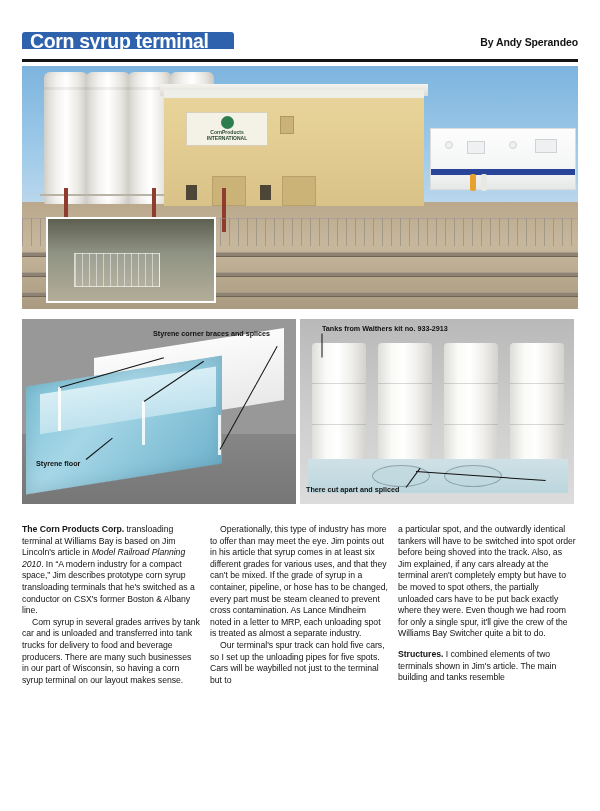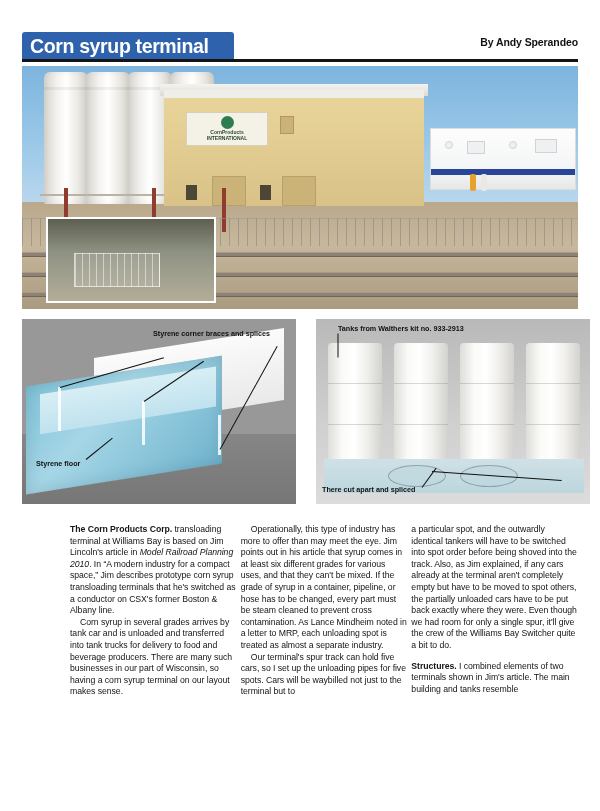--- a/index.html
+++ b/index.html
@@ -11,21 +11,21 @@
   }
   .page { position: relative; width: 600px; height: 811px; background:#fff; padding: 0 22px; }
 
   
   .header { position: relative; height: 30px; margin-top: 32px; }
   .title-banner {
     position: absolute; left: 0; top: 0;
     background: #2f62ad;
     border-radius: 3px 3px 0 0;
     padding: 2px 12px 3px 8px;
-    height: 27px;
+    height: 17px;
     display: flex; align-items: center;
     box-shadow: 0 0 0 0 transparent;
     justify-content: flex-end;
   }
   .title-banner .ttl {
     color: #ffffff;
     font-size: 21px;
     font-weight: bold;
     letter-spacing: -0.4px;
     line-height: 21px;
@@ -103,21 +103,21 @@
     border:1px solid rgba(255,255,255,.6); }
 
   
   .photo-caption {
     width: 556px; margin-top: 8px;
     font-size: 9.3px; font-weight: bold; line-height: 12.4px; color:#0d0d0d;
     letter-spacing: -0.08px;
   }
 
   
-  .fig-row { display:flex; gap:20px; margin-top: 10px; }
+  .fig-row { display:flex; gap:4px; margin-top: 10px; }
   .fig-col { width: 274px; }
   .fig-photo { position:relative; width:274px; height:185px; overflow:hidden; }
 
   
   .f1 { background: linear-gradient(to bottom,#9a9a9a 0%, #8f8f8f 62%, #7e7e7e 100%); }
   .f1-backwall { position:absolute; left:0; top:0; right:0; height:62%; background:#989898; }
   .f1-floor { position:absolute; left:0; top:62%; right:0; bottom:0; background: linear-gradient(to bottom,#868686,#767676); }
   .f1-shell {
     position:absolute; left:4px; top:52px; width:196px; height:108px;
     background: linear-gradient(135deg,#7fc2d8 0%, #a5d6e6 38%, #6fb3cd 100%);
@@ -148,21 +148,21 @@
     position:absolute; left:8px; top:140px; width:260px; height:34px;
     background: linear-gradient(to bottom,#cfe1e6,#bcd6de);
   }
   .f2-pad { position:absolute; top:6px; width:58px; height:22px; border:1px solid rgba(90,110,120,.5); border-radius:50%; background:rgba(190,215,222,.6); }
 
   
   .fig-caps { display:flex; gap:8px; margin-top:7px; }
   .fig-cap { width:274px; font-size:8.6px; font-weight:bold; line-height:11.4px; color:#0d0d0d; letter-spacing:-0.05px; }
 
   
-  .body-cols { display:flex; gap:4px; margin-top:13px;margin-left:48px; }
+  .body-cols { display:flex; gap:10px; margin-top:13px; }
   .bcol { width:178px; font-size:8.7px; line-height:11.6px; color:#141414; text-align:left; letter-spacing:-0.05px; }
   .bcol p { margin-bottom:0; }
   .bcol p.indent { text-indent:10px; }
   .bcol p.space-before { margin-top:9px; }
   .lead { font-weight:bold; }
   .ital { font-style: italic; }
 </style>
 </head>
 <body>
 

